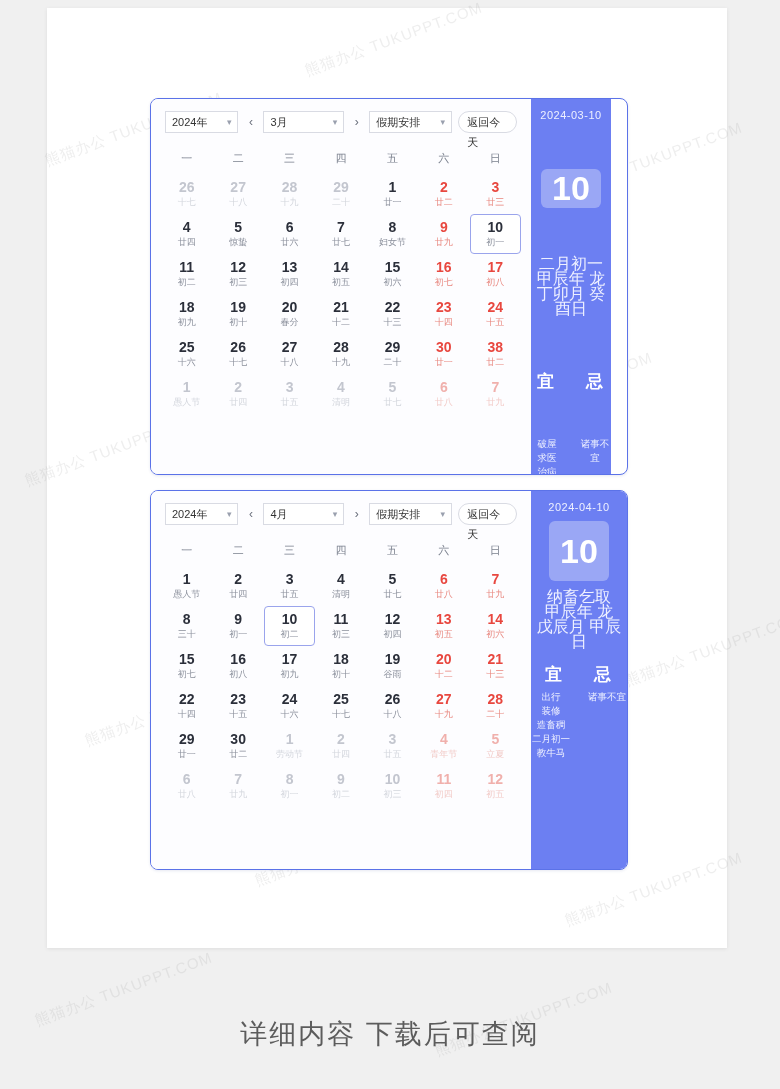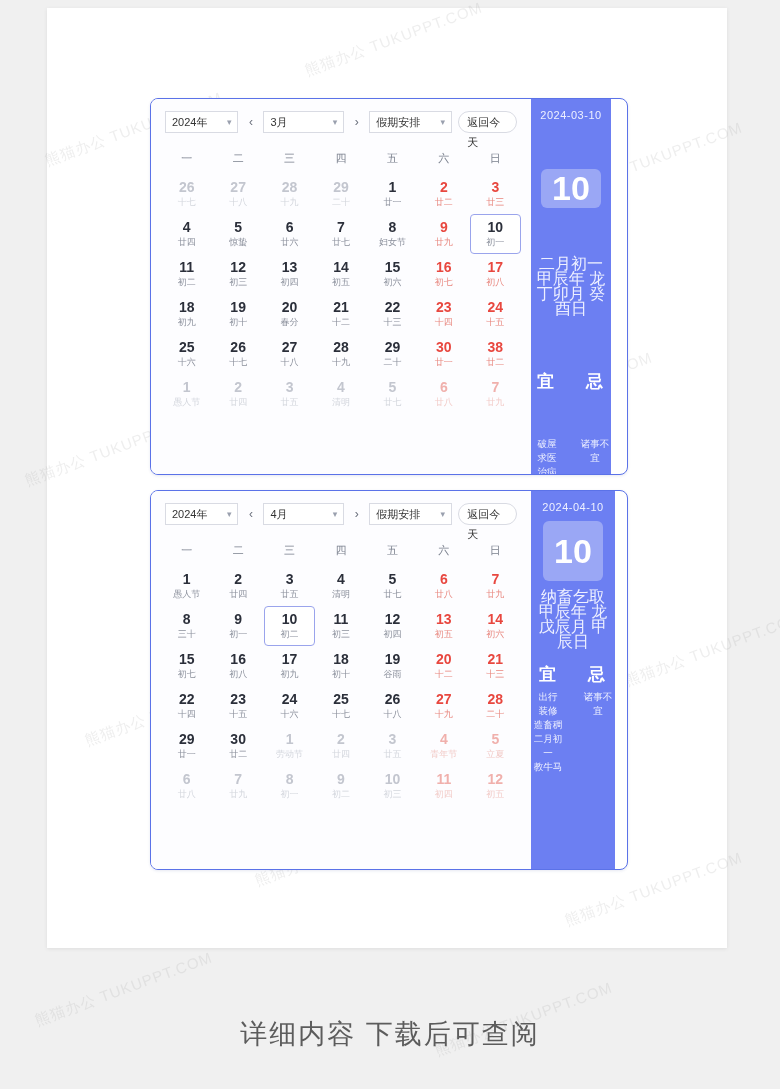--- a/index.html
+++ b/index.html
@@ -679,21 +679,21 @@
               <div class="d">11</div>
               <div class="l">初四</div>
             </div>
             <div class="cell muted weekend">
               <div class="d">12</div>
               <div class="l">初五</div>
             </div>
           </div>
         </div>
     </div>
-    <div class="cal-right" style="width:84px;">
+    <div class="cal-right" style="width:96px;">
       <div class="r-date">2024-04-10</div>
       <div class="r-big">10</div>
       <div class="r-sub">
         <div>纳畜乞取</div>
         <div>甲辰年 龙</div>
         <div>戊辰月 甲辰日</div>
       </div>
       <div class="r-yiji">
         <span>宜</span>
         <span>忌</span>

